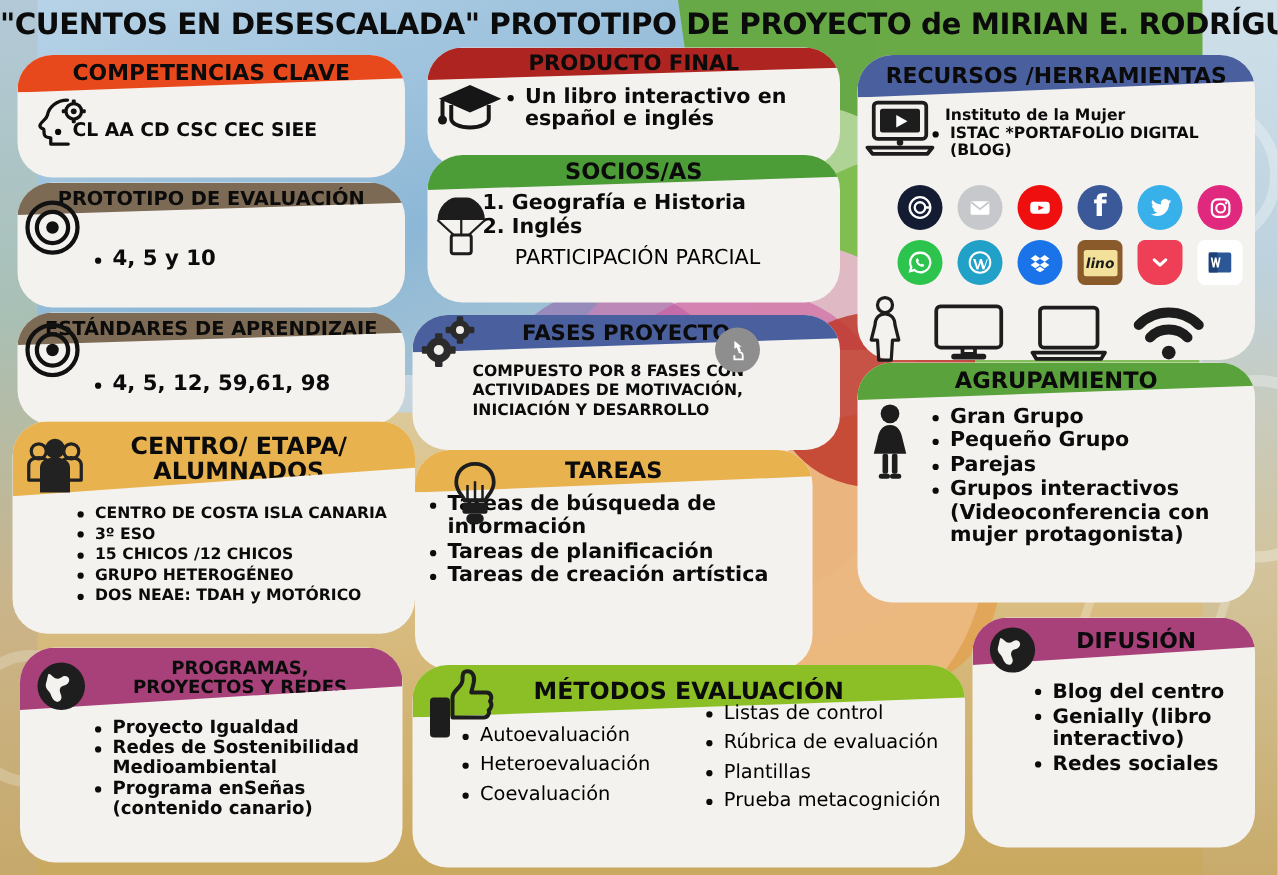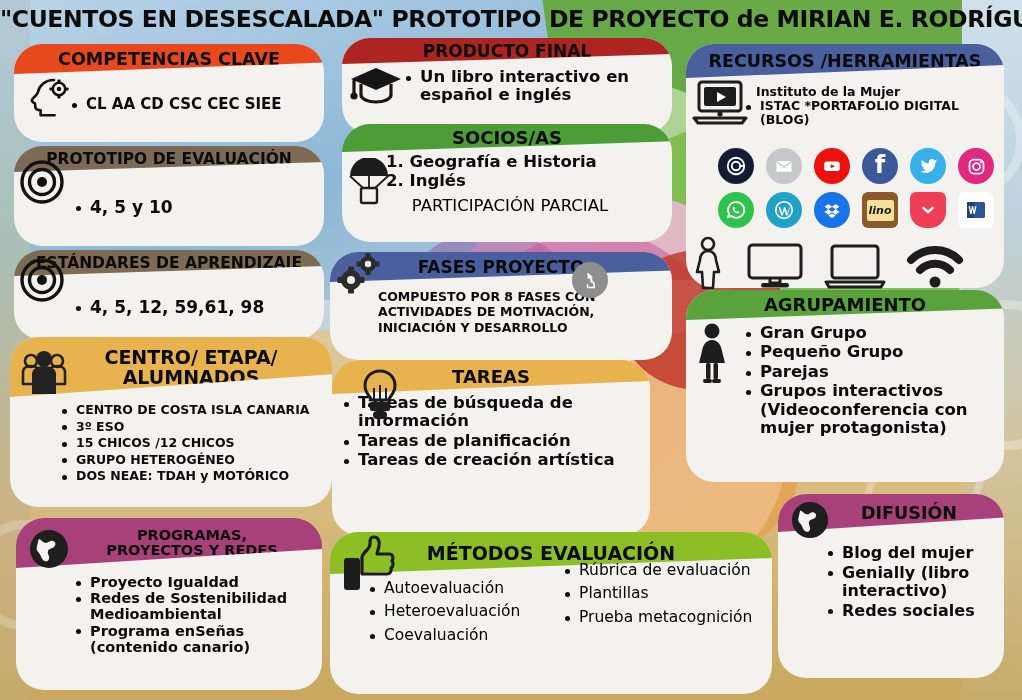--- a/index.html
+++ b/index.html
@@ -172,21 +172,21 @@
     justify-content: center;
     z-index: 6;
   }
   .ico svg { display: block; }
 
   
 
   
   #c-comp { left: 14px; top: 44px; width: 310px; height: 98px; }
   #c-comp .card-head { height: 30px; background: #e8491c; font-size: 17.5px; }
-  #c-comp .card-body { font-size: 15px; padding-top: 22px; padding-left: 56px; }
+  #c-comp .card-body { font-size: 15px; padding-top: 22px; padding-left: 28px; }
 
   
   #c-crit { left: 14px; top: 146px; width: 310px; height: 100px; }
   #c-crit .card-head { height: 26px; background: #7c6a54; font-size: 15.5px; }
   #c-crit .card-body { font-size: 17px; padding-top: 26px; padding-left: 60px; }
 
   
   #c-est { left: 14px; top: 250px; width: 310px; height: 90px; }
   #c-est .card-head { height: 26px; background: #7c6a54; font-size: 15.5px; }
   #c-est .card-body { font-size: 17px; padding-top: 22px; padding-left: 60px; }
@@ -491,20 +491,21 @@
     <div class="cols">
       <div class="colA">
         <ul class="bul">
           <li>Autoevaluación</li>
           <li>Heteroevaluación</li>
           <li>Coevaluación</li>
         </ul>
       </div>
       <div class="colB">
         <ul class="bul">
+          <li>Listas de control</li>
           <li>Rúbrica de evaluación</li>
           <li>Plantillas</li>
           <li>Prueba metacognición</li>
         </ul>
       </div>
     </div>
   </div>
   <div class="ico" style="left:340px; top:534px; width:56px; height:60px;">
     <svg viewBox="0 0 56 60" width="56" height="60">
       <rect x="4" y="24" width="16" height="32" rx="3" fill="#1d1d1d"></rect>
@@ -650,21 +651,21 @@
       <rect x="21.5" y="41" width="4.5" height="16" rx="1.6" fill="#1d1d1d"></rect>
       <rect x="11" y="57" width="9" height="4" rx="2" fill="#1d1d1d"></rect>
       <rect x="20" y="57" width="9" height="4" rx="2" fill="#1d1d1d"></rect>
     </svg>
   </div>
 
   <div class="card" id="c-dif">
     <div class="card-head slant">DIFUSIÓN</div>
     <div class="card-body">
       <ul class="bul">
-        <li>Blog del mujer</li>
+        <li>Blog del centro</li>
         <li>Genially (libro interactivo)</li>
         <li>Redes sociales</li>
       </ul>
     </div>
   </div>
   <div class="ico" style="left:790px; top:500px; width:40px; height:40px;">
     <svg viewBox="0 0 42 42" width="40" height="40">
       <circle cx="21" cy="21" r="19" fill="#1e1e1e"></circle>
       <path d="M11 11c3 1 4 4 7 4s4-3 7-2 3 4 1 6-5 1-6 4 2 5 1 8-4 3-6 1-2-5-4-7-3-4-2-7 1-6 2-7z" fill="#f4f2ee"></path>
     </svg>

